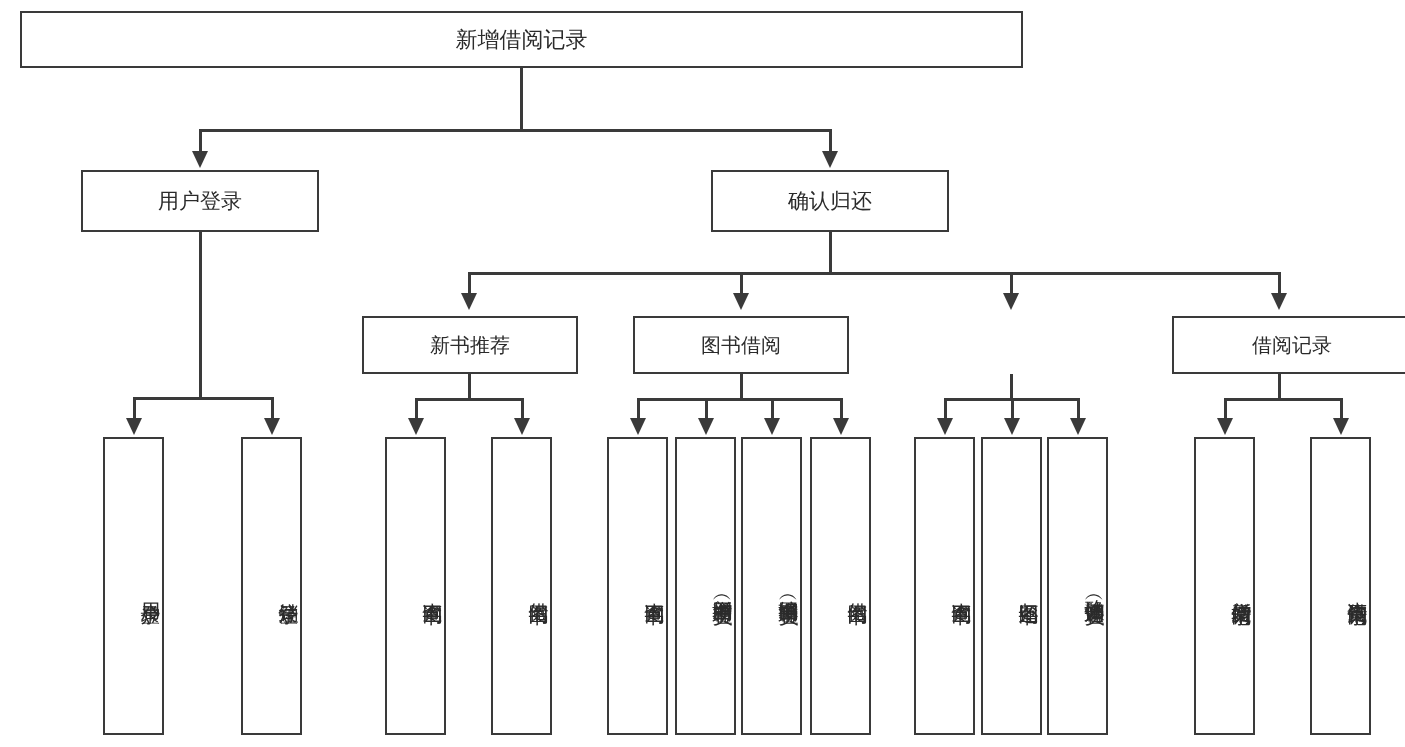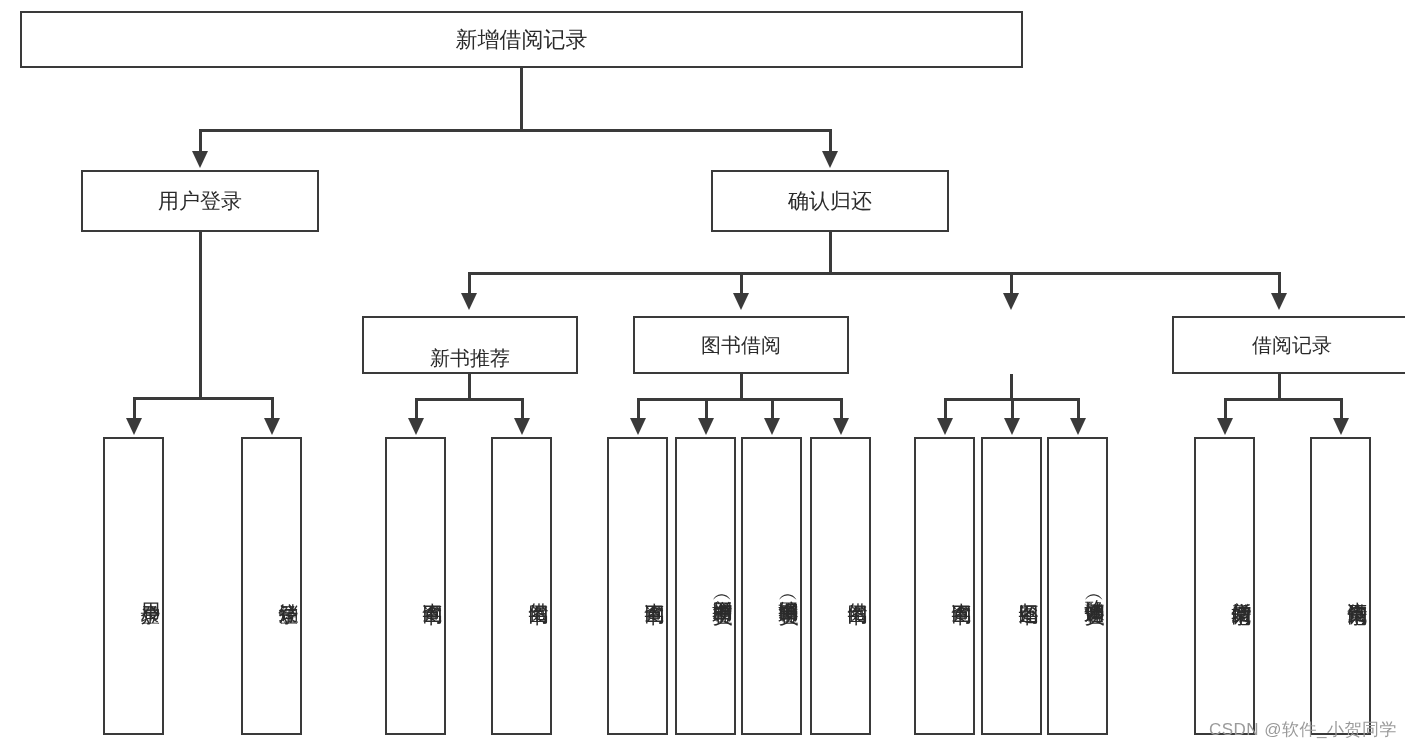--- a/index.html
+++ b/index.html
@@ -119,21 +119,21 @@
   <div class="hline" style="left:468px; top:272px; width:812px;"></div>
   <div class="vline" style="left:468px; top:272px; height:22px;"></div>
   <div class="arrow" style="left:461px; top:293px;"></div>
   <div class="vline" style="left:740px; top:272px; height:22px;"></div>
   <div class="arrow" style="left:733px; top:293px;"></div>
   <div class="vline" style="left:1010px; top:272px; height:22px;"></div>
   <div class="arrow" style="left:1003px; top:293px;"></div>
   <div class="vline" style="left:1278px; top:272px; height:22px;"></div>
   <div class="arrow" style="left:1271px; top:293px;"></div>
 
-  <div class="node lvl3" style="left:362px; top:316px; width:216px; height:58px;align-items:flex-end;">
+  <div class="node lvl3" style="left:362px; top:316px; width:216px; height:58px;">
     <span class="lbl">新书推荐</span>
   </div>
   <div class="node lvl3" style="left:633px; top:316px; width:216px; height:58px;">
     <span class="lbl">图书借阅</span>
   </div>
   <div class="node lvl3" style="left:1172px; top:316px; width:240px; height:58px;">
     <span class="lbl">借阅记录</span>
   </div>
 
   <div class="vline" style="left:468px; top:374px; height:26px;"></div>
@@ -207,15 +207,14 @@
     <span class="lbl">确认归还（管理员）</span>
   </div>
 
   <div class="node leaf" style="left:1194px; top:437px; width:61px; height:298px;">
     <span class="lbl">新增借阅记录</span>
   </div>
   <div class="node leaf" style="left:1310px; top:437px; width:61px; height:298px;">
     <span class="lbl">查询借阅记录</span>
   </div>
 
-  <div id="watermark">CSDN @软件_小贺同学</div>
 
 </div>
 
 </body></html>

